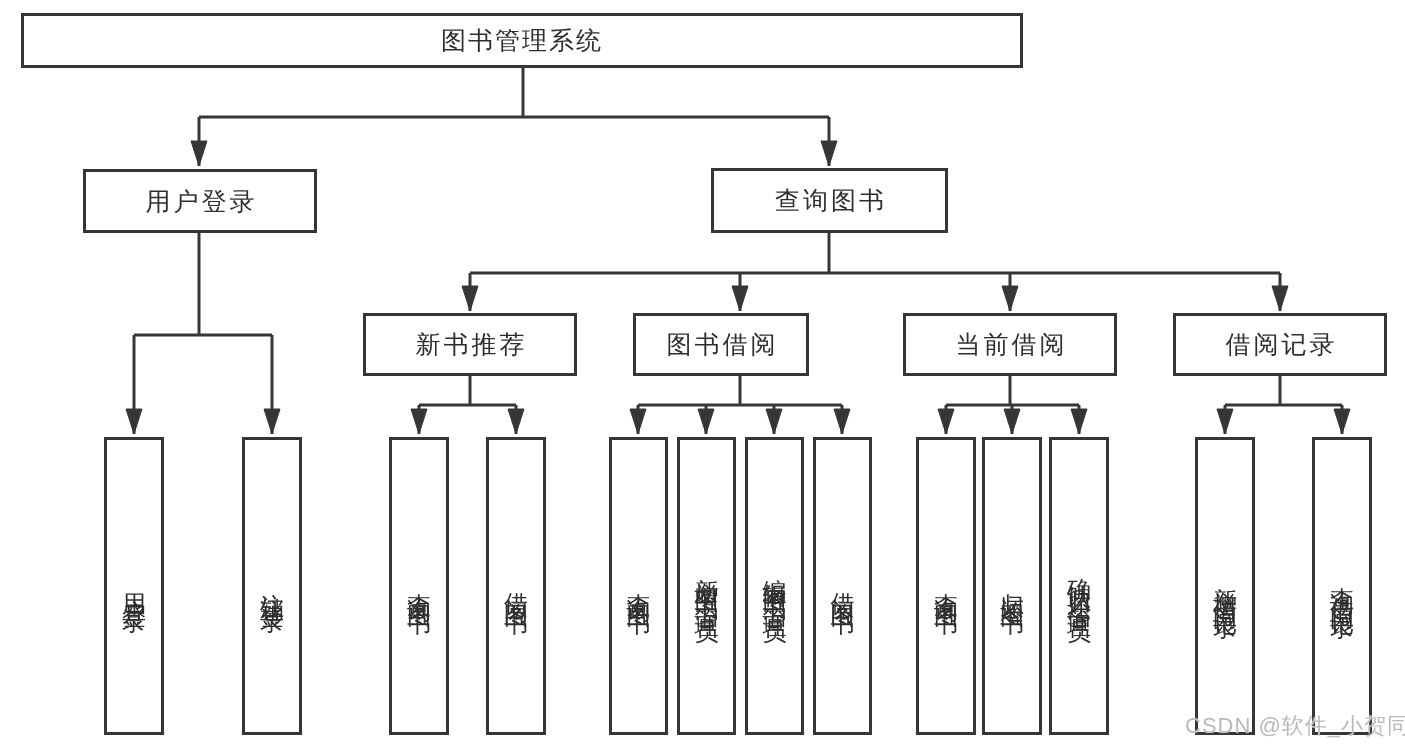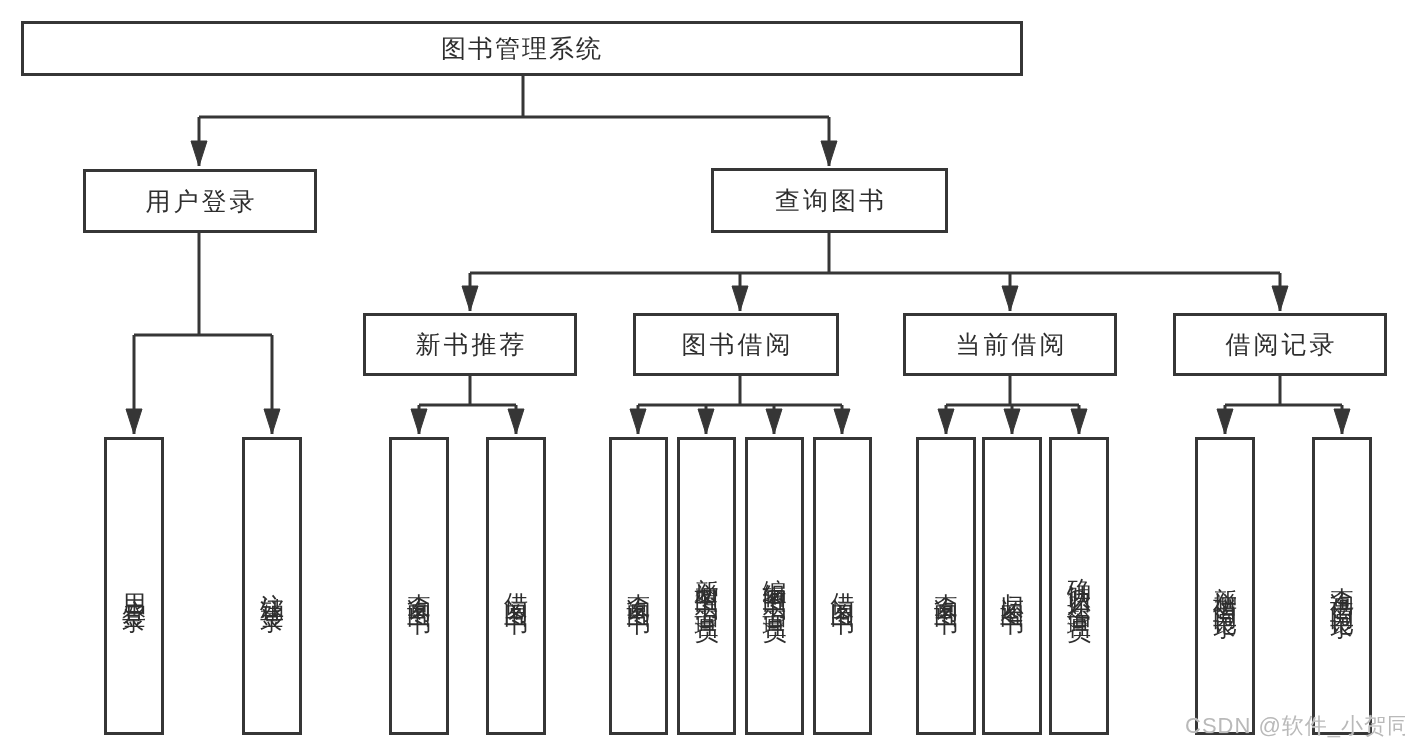--- a/index.html
+++ b/index.html
@@ -72,27 +72,27 @@
     <path class="ln" d="M706,405 V434" marker-end="url(#arw)"></path>
     <path class="ln" d="M774,405 V434" marker-end="url(#arw)"></path>
     <path class="ln" d="M842,405 V434" marker-end="url(#arw)"></path>
     <path class="ln" d="M946,405 V434" marker-end="url(#arw)"></path>
     <path class="ln" d="M1012,405 V434" marker-end="url(#arw)"></path>
     <path class="ln" d="M1079,405 V434" marker-end="url(#arw)"></path>
     <path class="ln" d="M1225,405 V434" marker-end="url(#arw)"></path>
     <path class="ln" d="M1342,405 V434" marker-end="url(#arw)"></path>
   </svg>
 
-  <div class="box rootbox" style="left:21px;top:13px;width:1002px;height:55px;margin-top:8px;">图书管理系统</div>
+  <div class="box rootbox" style="left:21px;top:13px;width:1002px;height:55px;">图书管理系统</div>
 
   <div class="box hbox" style="left:83px;top:169px;width:234px;height:64px;">用户登录</div>
   <div class="box hbox" style="left:711px;top:168px;width:237px;height:65px;">查询图书</div>
 
   <div class="box hbox" style="left:363px;top:313px;width:214px;height:63px;text-align:center;">新书推荐</div>
-  <div class="box hbox" style="left:633px;top:313px;width:206px;height:63px;text-align:center;">图书借阅</div>
+  <div class="box hbox" style="left:633px;top:313px;width:176px;height:63px;text-align:center;">图书借阅</div>
   <div class="box hbox" style="left:903px;top:313px;width:214px;height:63px;text-align:right;">当前借阅</div>
   <div class="box hbox" style="left:1173px;top:313px;width:214px;height:63px;">借阅记录</div>
 
   <div class="box vbox" style="left:104px;top:437px;width:60px;height:298px;">
     <span>用户登录</span>
     </div>
   <div class="box vbox" style="left:242px;top:437px;width:60px;height:298px;">
     <span>注销登录</span>
     </div>
 

